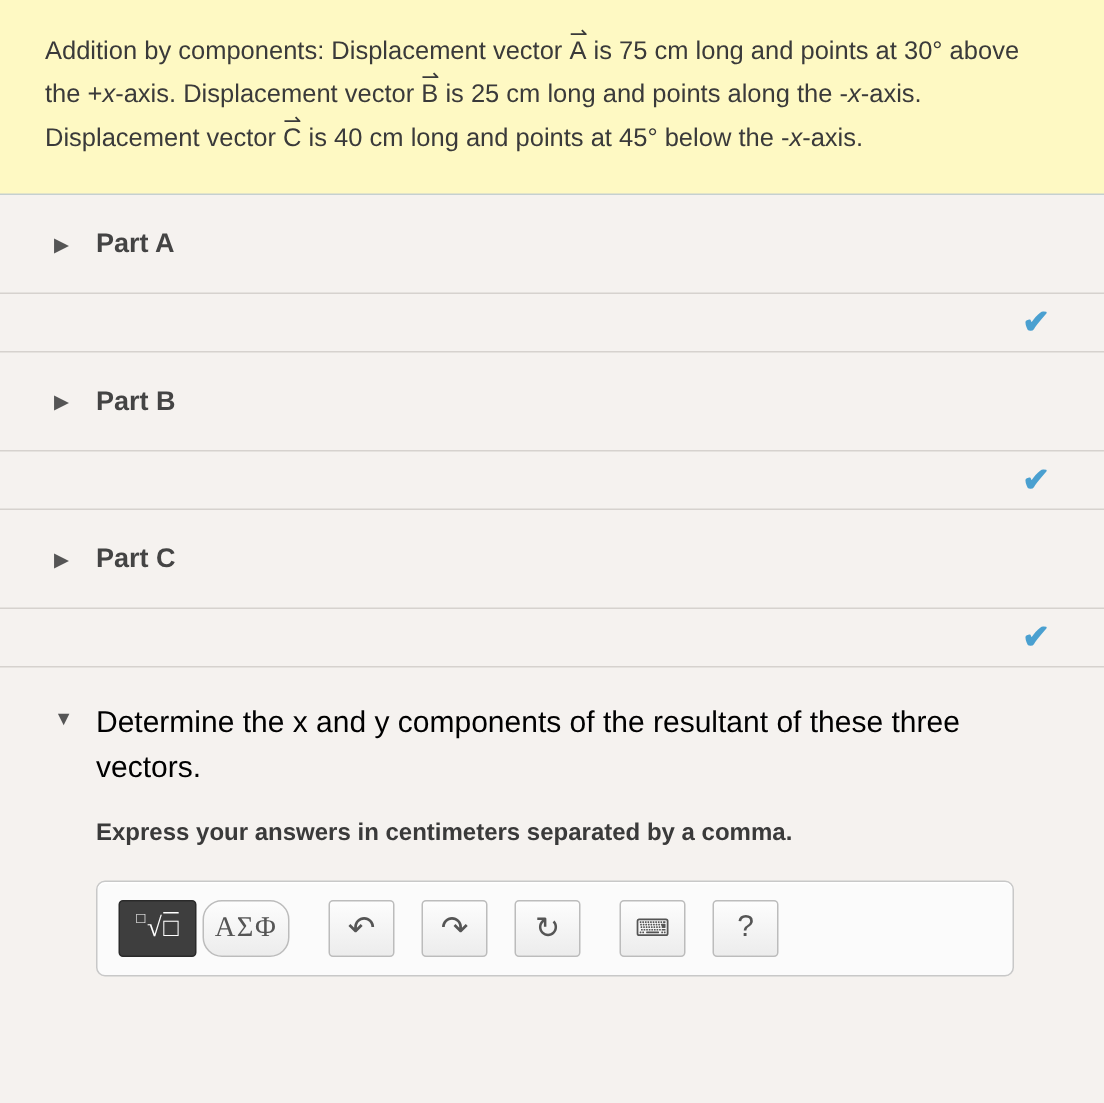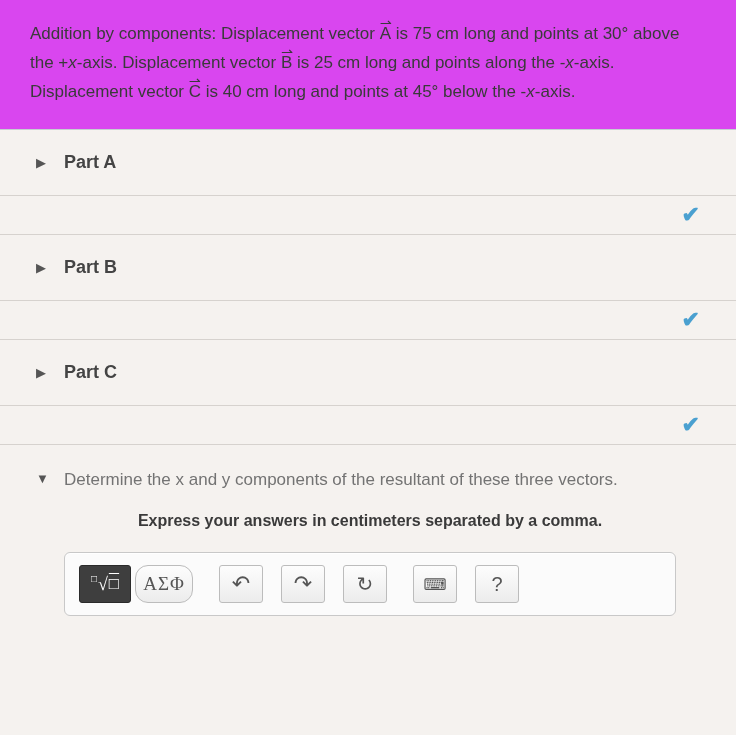--- a/index.html
+++ b/index.html
@@ -4,21 +4,21 @@
   <style>
     * { margin: 0; padding: 0; box-sizing: border-box; }
     body {
       font-family: Arial, Helvetica, sans-serif;
       background: #f5f2ef;
       width: 736px;
       height: 735px;
       overflow: hidden;
     }
     .problem-statement {
-      background: #d946ef;
+      background: #fef9c3;
       padding: 20px 30px 22px 30px;
       font-size: 17px;
       line-height: 1.7;
       color: #3a3a3a;
       border-bottom: 1px solid #c5d0d0;
     }
     .problem-statement .italic { font-style: italic; }
     .vec { position: relative; display: inline-block; }
     .vec-arrow { position: absolute; top: -0.6em; left: 0; right: 0; text-align: center; font-size: 0.85em; }
     .parts { padding: 0; }
@@ -46,22 +46,22 @@
       justify-content: flex-end;
       padding: 6px 36px 6px 0;
       border-bottom: 1.5px solid #d6d2ce;
     }
     .status-row .check { color: #4aa0d0; font-size: 22px; font-weight: bold; }
     .part-expanded { padding: 22px 60px 0 64px; position: relative; }
     .part-expanded .triangle-icon {
       position: absolute; left: 36px; top: 26px; font-size: 13px; color: #555;
     }
     .part-expanded .part-label { font-size: 18px; font-weight: bold; color: #444; margin-bottom: 32px; display: block; }
-    .question-text { font-size: 17px; color: #737373; margin-bottom: 20px; line-height: 1.5; }
-    .instruction { font-size: 16px; font-weight: bold; color: #3a3a3a; margin-bottom: 22px; text-align: center; }
+    .question-text { font-size: 20px; color: #000000; margin-bottom: 20px; line-height: 1.5; }
+    .instruction { font-size: 16px; font-weight: bold; color: #3a3a3a; margin-bottom: 22px; }
     .answer-toolbar {
       background: #fbfbfb;
       border: 1px solid #c8c8c8;
       border-radius: 6px;
       padding: 12px 14px;
       display: flex;
       align-items: center;
       gap: 4px;
       box-shadow: inset 0 1px 0 #fff;
     }

